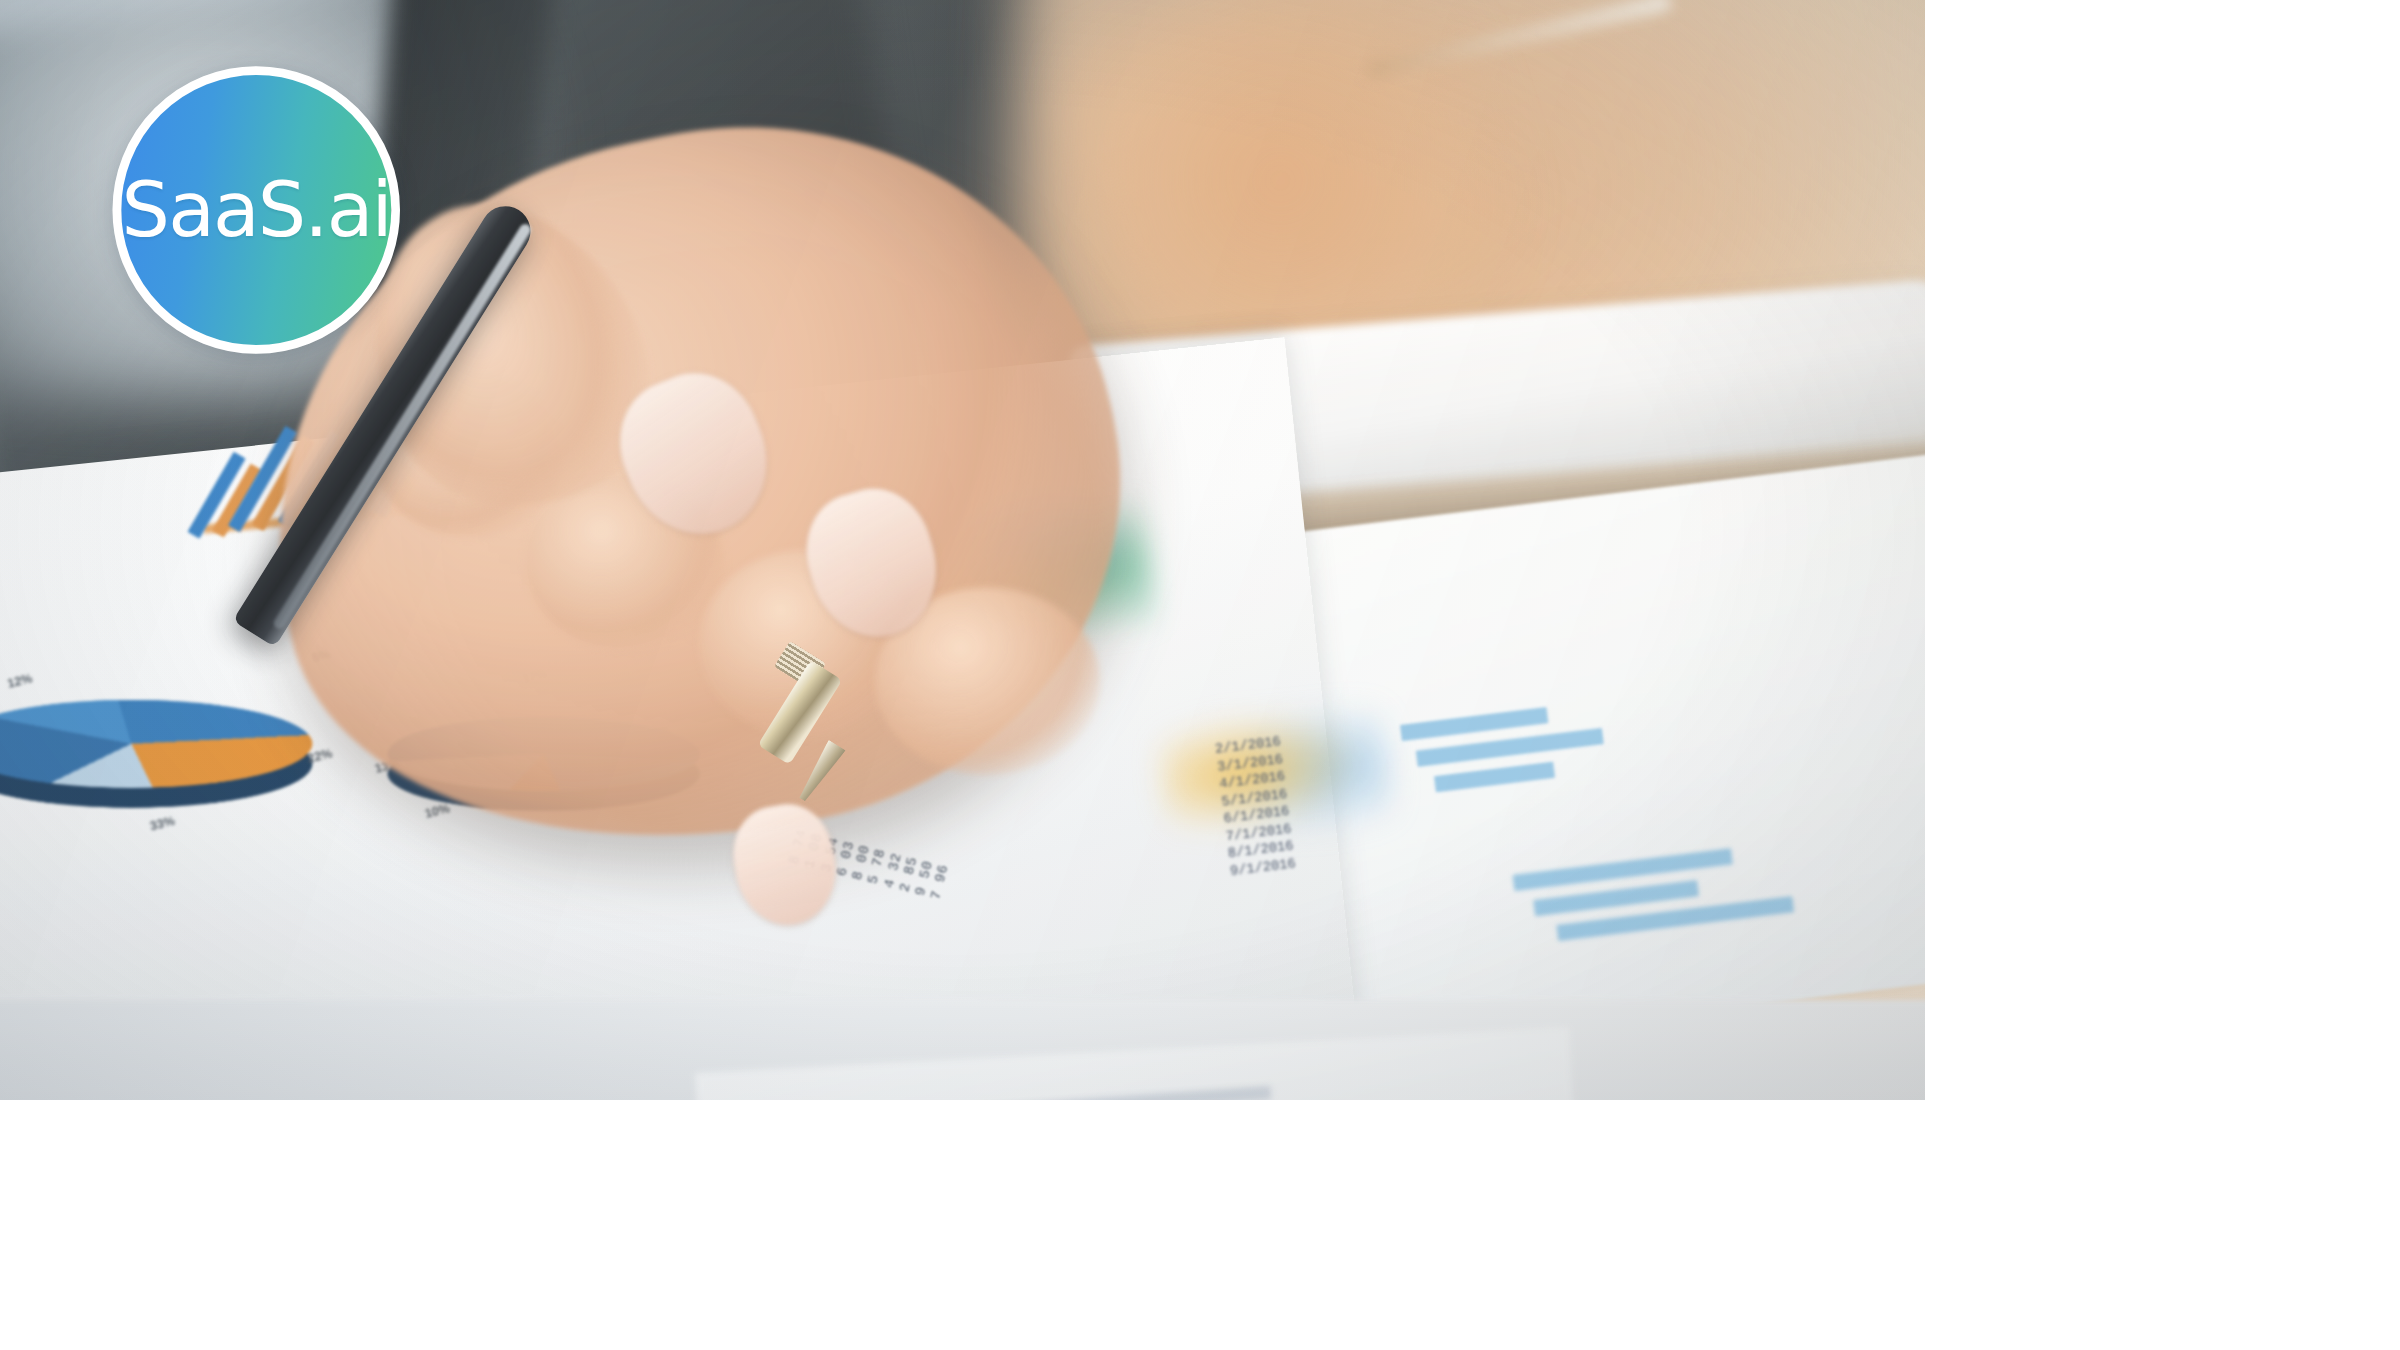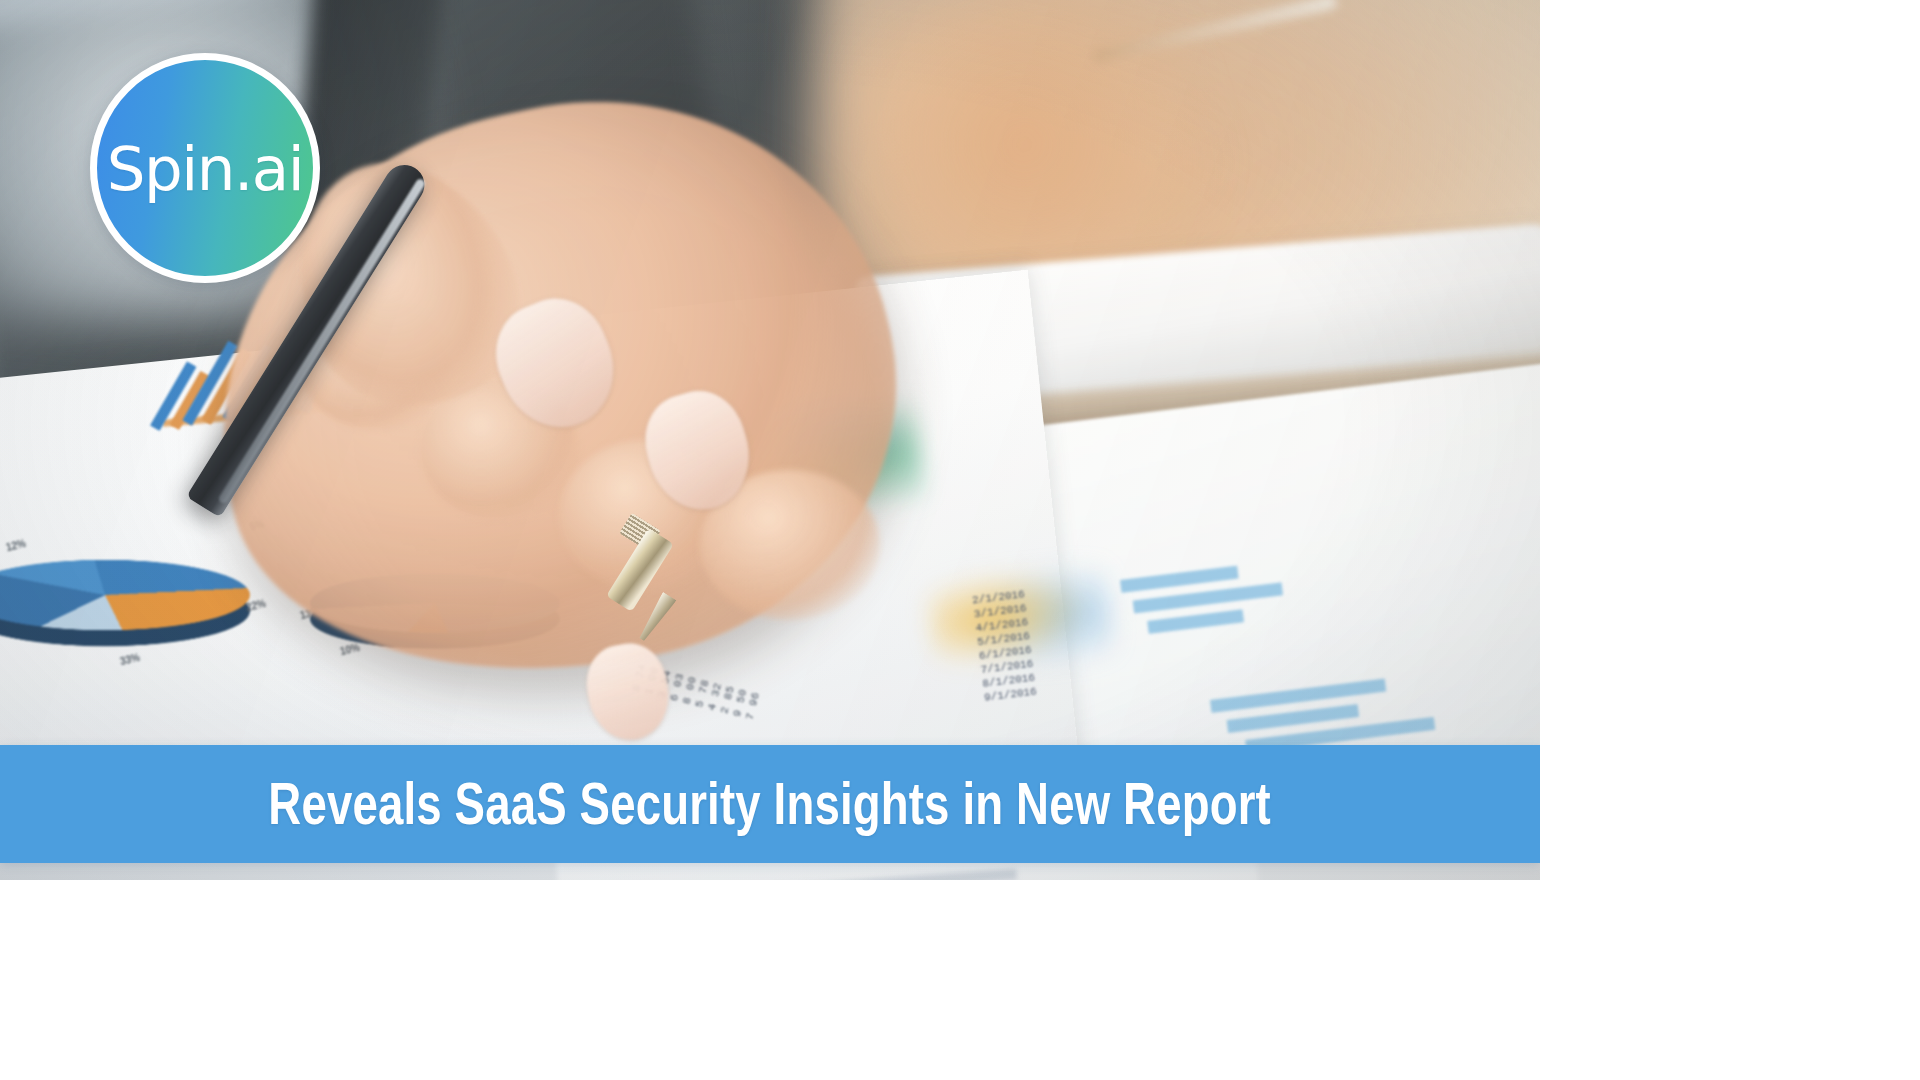--- a/index.html
+++ b/index.html
@@ -454,20 +454,17 @@
     <div class="tbl-blur">
       <div class="row"></div>
 
     </div>
 
     <div class="grade"></div>
     <div class="vignette"></div>
   </div>
 
   <div id="logo">
-    <span id="logo-text">Spin.ai</span>
+    <span id="logo-text">SaaS.ai</span>
   </div>
 
-  <div id="banner">
-    <span id="banner-title">Reveals SaaS Security Insights in New Report</span>
-  </div>
 
 </div>
 
 </body></html>

